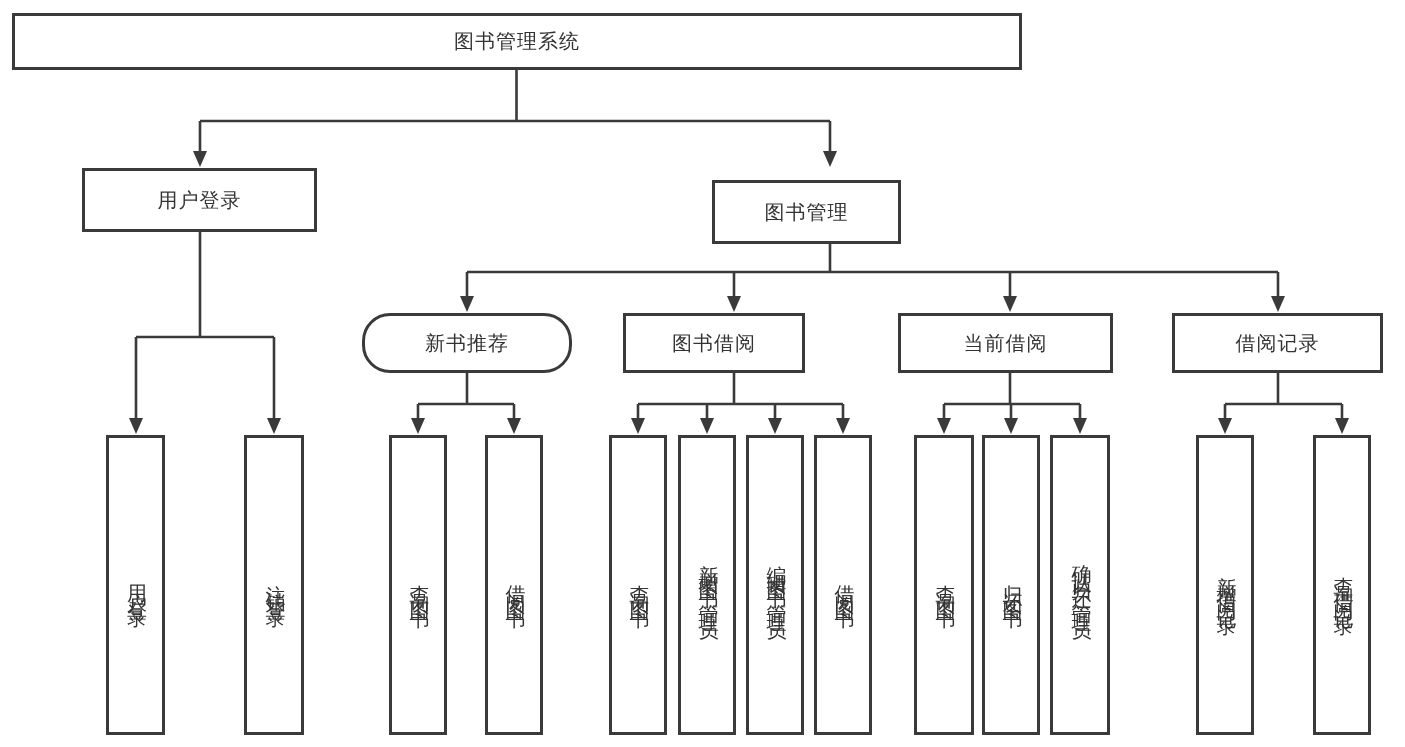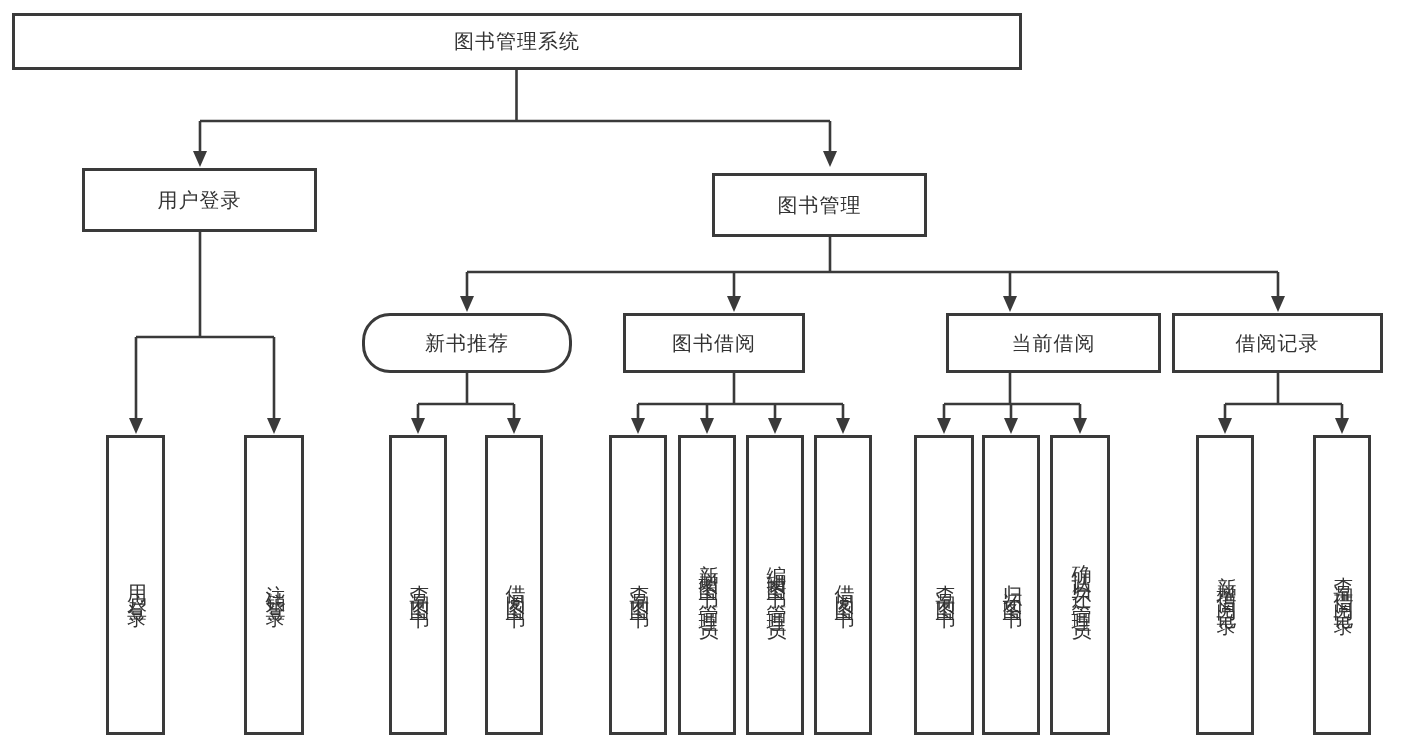--- a/index.html
+++ b/index.html
@@ -105,25 +105,25 @@
       <polygon points="1004,418 1018,418 1011,434"></polygon>
       <polygon points="1073,418 1087,418 1080,434"></polygon>
       <polygon points="1218,418 1232,418 1225,434"></polygon>
       <polygon points="1335,418 1349,418 1342,434"></polygon>
     </g>
   </svg>
 
   <div class="node h-node" style="left:12px; top:13px; width:1010px; height:57px;">图书管理系统</div>
 
   <div class="node h-node" style="left:82px; top:168px; width:235px; height:64px;">用户登录</div>
-  <div class="node h-node" style="left:712px; top:173px; width:215px; height:64px;">图书管理</div>
+  <div class="node h-node" style="left:712px; top:180px; width:189px; height:64px;">图书管理</div>
 
   <div class="node h-node" style="left:362px; top:313px; width:210px; height:60px;border-radius:28px;">新书推荐</div>
   <div class="node h-node" style="left:623px; top:313px; width:182px; height:60px;">图书借阅</div>
-  <div class="node h-node" style="left:946px; top:313px; width:215px; height:60px;">当前借阅</div>
+  <div class="node h-node" style="left:898px; top:313px; width:215px; height:60px;">当前借阅</div>
   <div class="node h-node" style="left:1172px; top:313px; width:211px; height:60px;">借阅记录</div>
 
   <div class="node v-node" style="left:106px; top:435px; width:59px; height:300px;">用户登录</div>
   <div class="node v-node" style="left:244px; top:435px; width:60px; height:300px;">注销登录</div>
 
   <div class="node v-node" style="left:389px; top:435px; width:58px; height:300px;">查询图书</div>
   <div class="node v-node" style="left:485px; top:435px; width:58px; height:300px;">借阅图书</div>
 
   <div class="node v-node" style="left:609px; top:435px; width:58px; height:300px;">查询图书</div>
   <div class="node v-node" style="left:678px; top:435px; width:58px; height:300px;">新增图书（管理员）</div>

